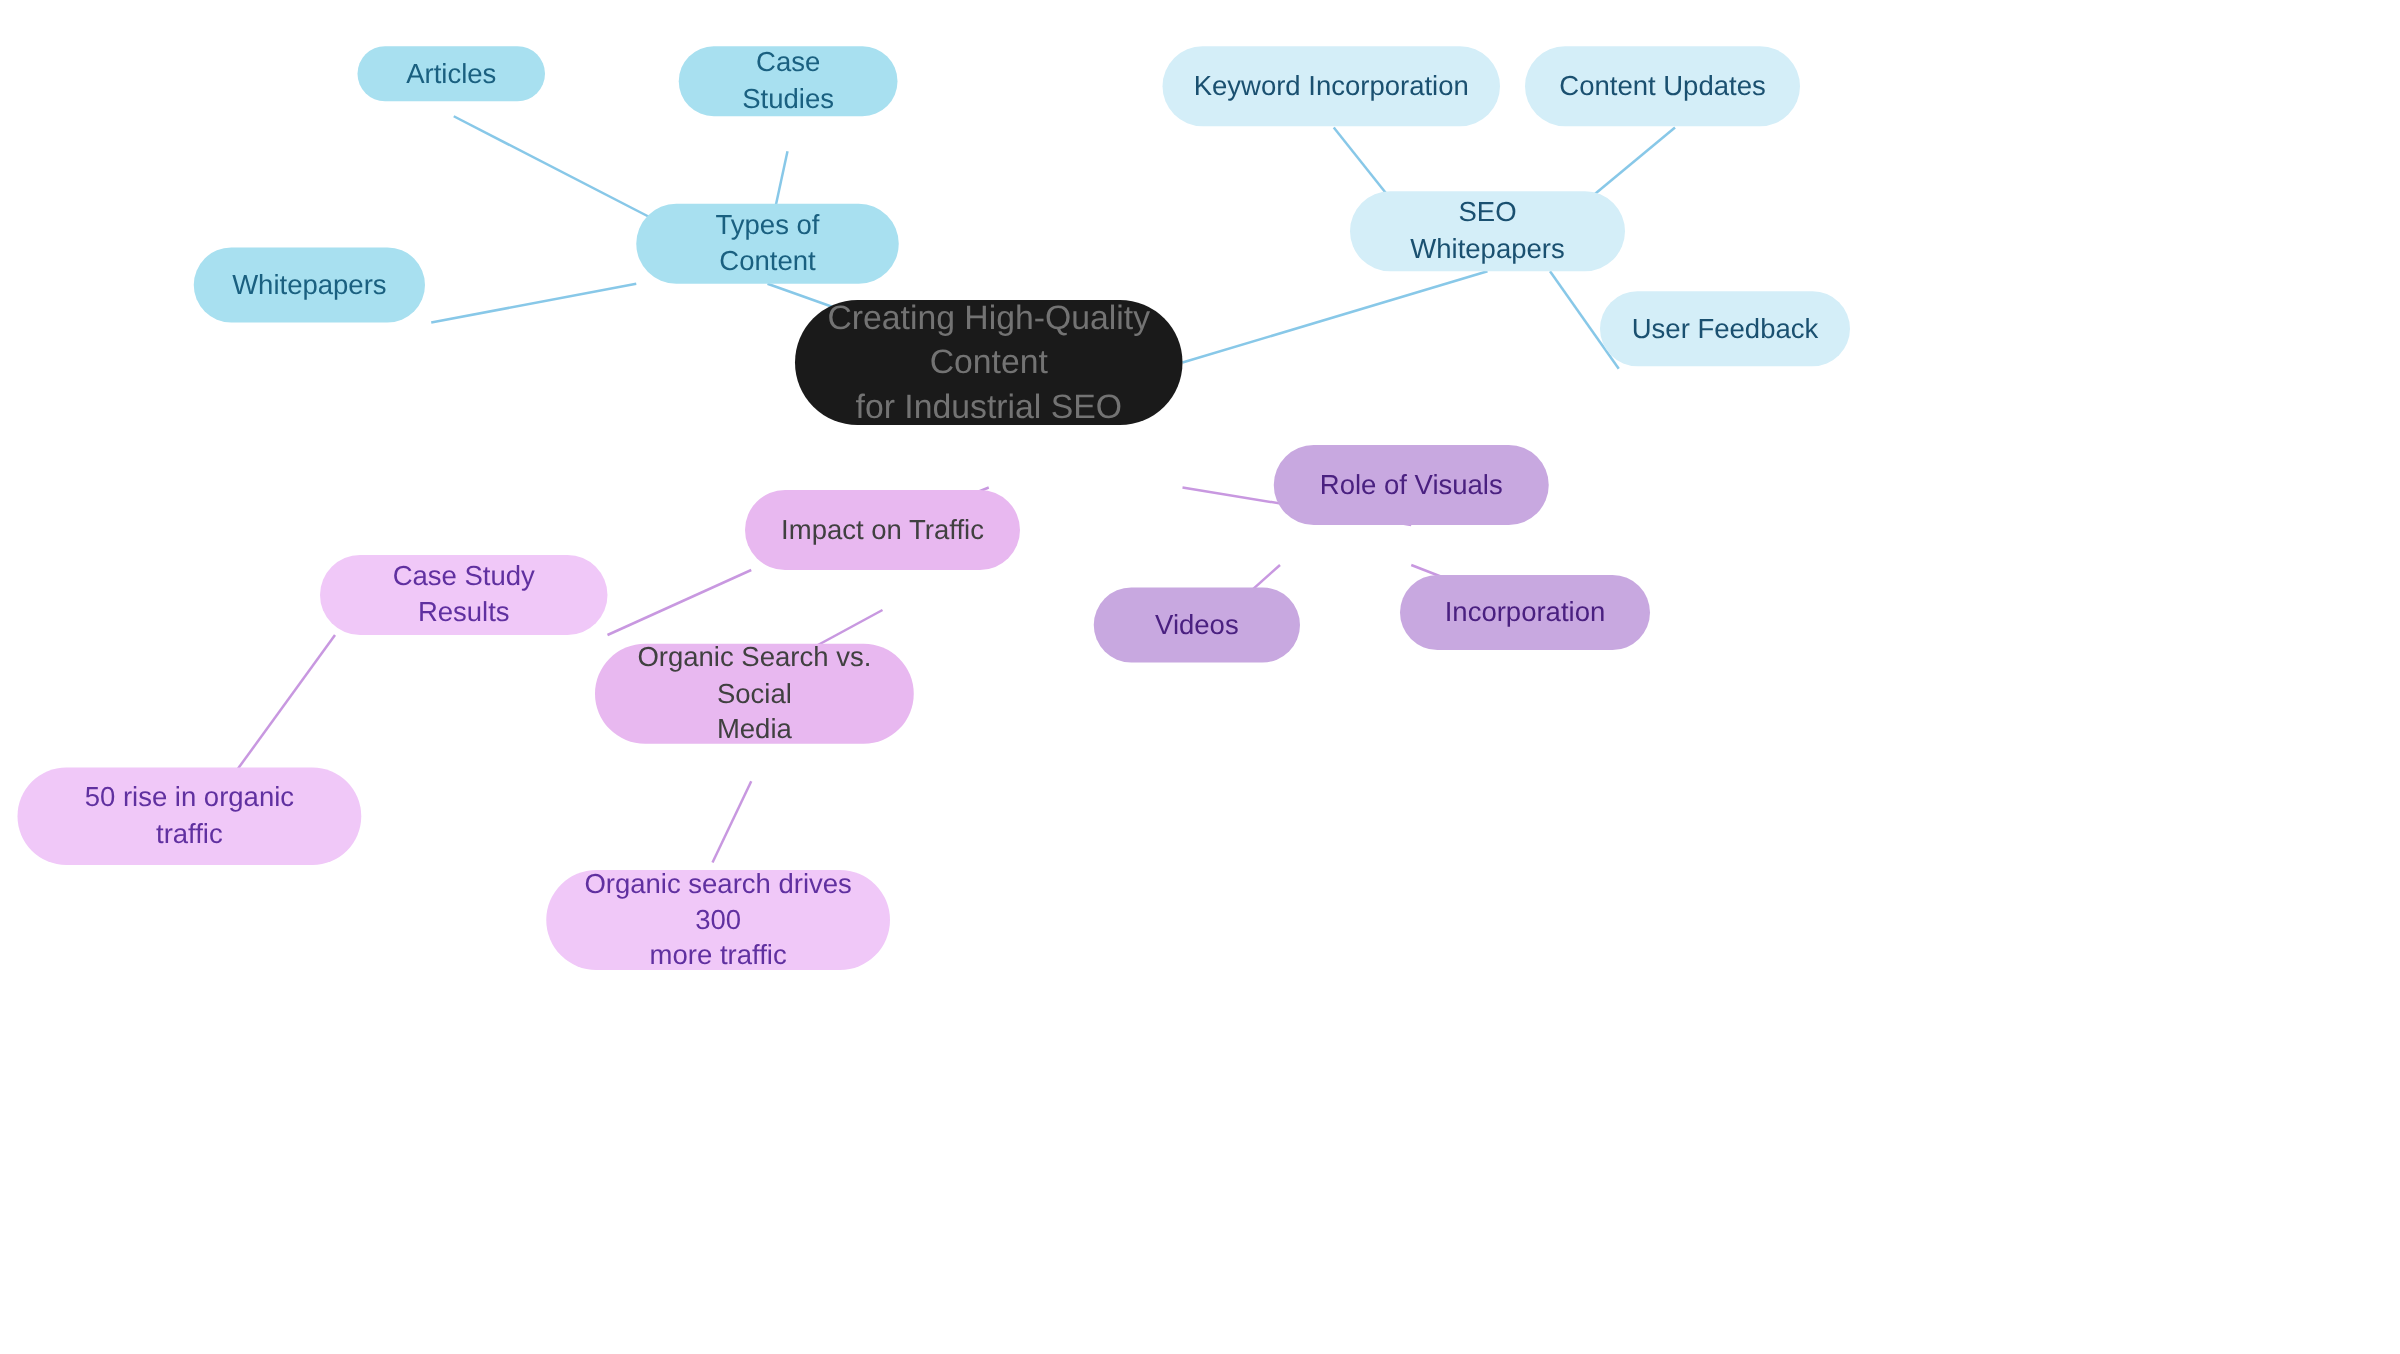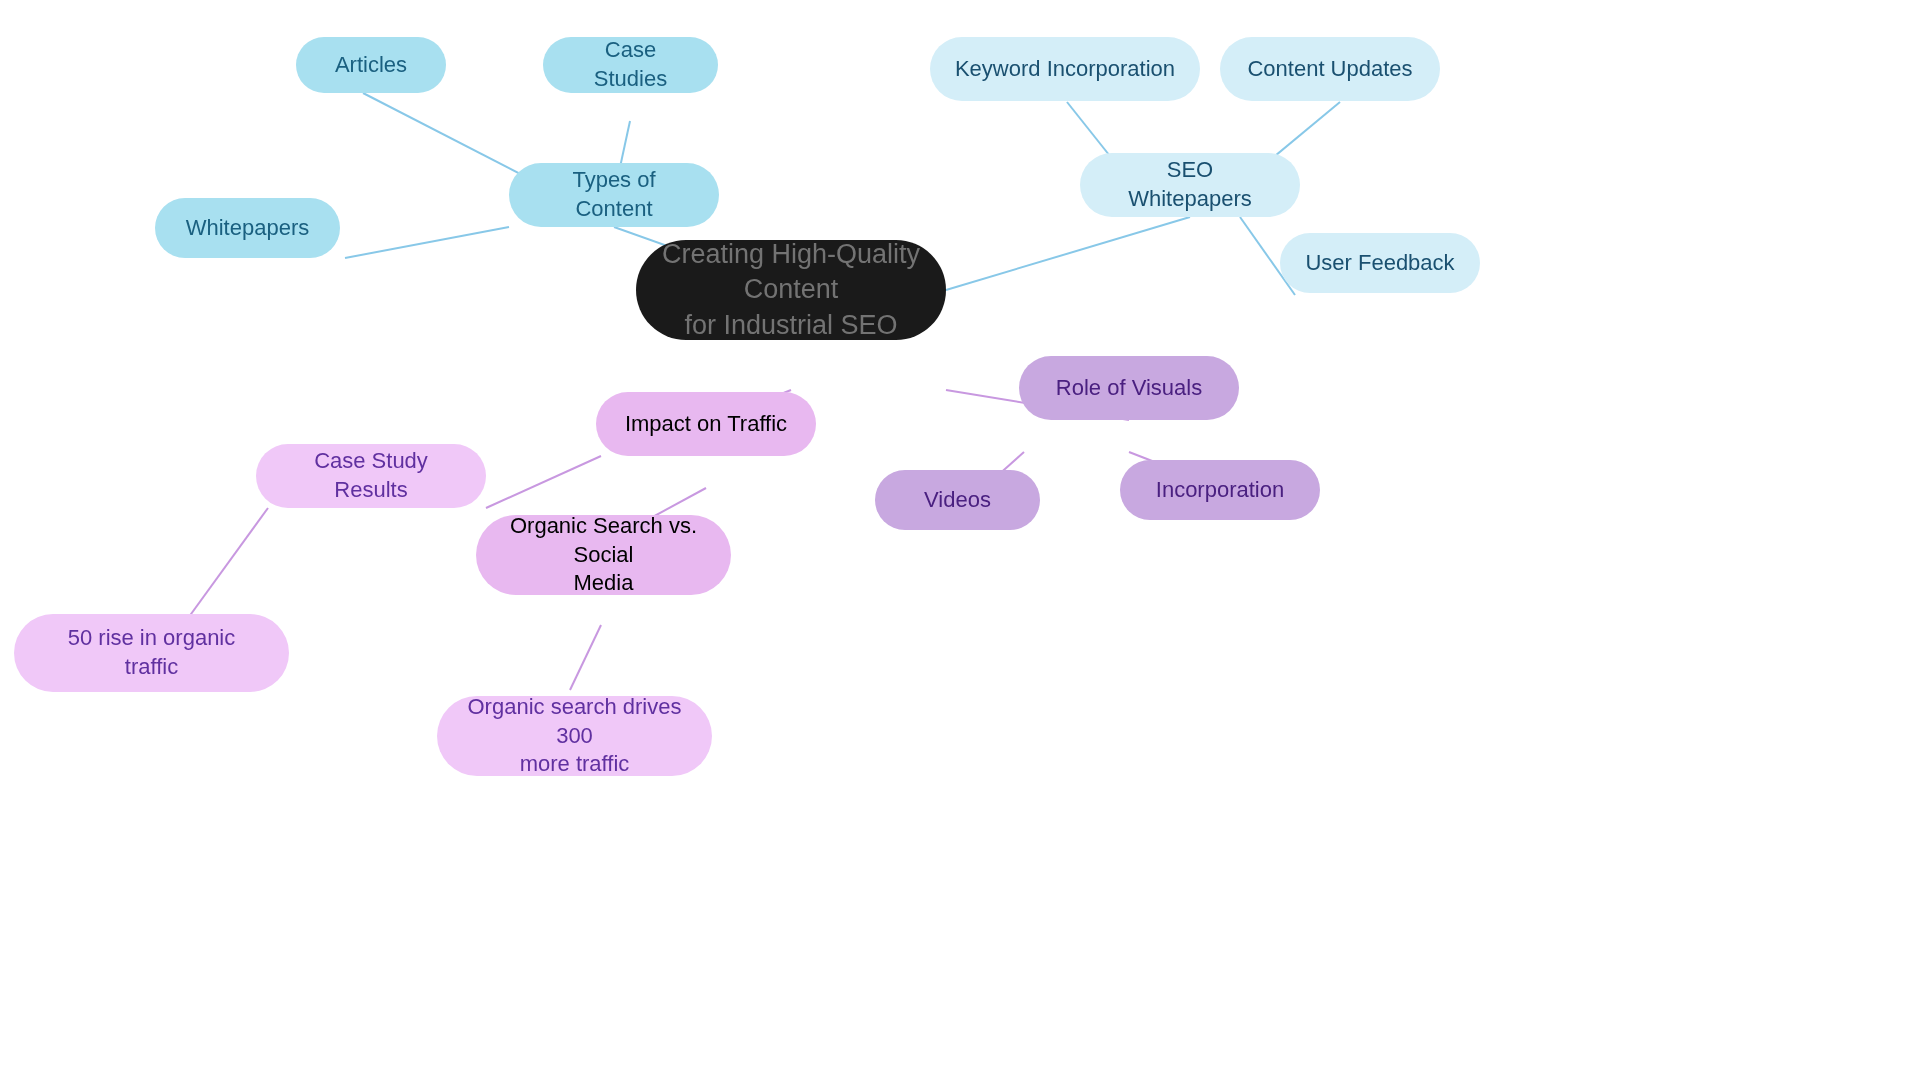--- a/index.html
+++ b/index.html
@@ -44,21 +44,21 @@
       background: #a8e0f0;
       color: #1a6080;
       border: none;
     }
     .node-blue-pale {
       background: #d4eef8;
       color: #1a5070;
     }
     .node-purple {
       background: #e8b8f0;
-      color: #000000;
+      color: #404040;
       border: none;
     }
     .node-purple-light {
       background: #f0c8f8;
       color: #6030a0;
     }
     .node-purple-mid {
       background: #c8a8e0;
       color: #4a2080;
     }
@@ -98,21 +98,21 @@
 
   <line x1="1024" y1="452" x2="968" y2="502" stroke="#c898e0" stroke-width="2"></line>
 
   <line x1="1129" y1="452" x2="1232" y2="492" stroke="#c898e0" stroke-width="2"></line>
 </svg>
 
 <div class="node node-center" style="left:636px; top:240px; width:310px; height:100px;">Creating High-Quality Content<br>for Industrial SEO</div>
 
 <div class="node node-blue" style="left:509px; top:163px; width:210px; height:64px;">Types of Content</div>
 
-<div class="node node-blue" style="left:296px; top:37px; width:150px; height:56px;">Articles</div>
+<div class="node node-blue" style="left:286px; top:37px; width:150px; height:44px;">Articles</div>
 
 <div class="node node-blue" style="left:543px; top:37px; width:175px; height:56px;">Case Studies</div>
 
 <div class="node node-blue" style="left:155px; top:198px; width:185px; height:60px;">Whitepapers</div>
 
 <div class="node node-blue-pale" style="left:1080px; top:153px; width:220px; height:64px;">SEO Whitepapers</div>
 
 <div class="node node-blue-pale" style="left:930px; top:37px; width:270px; height:64px;">Keyword Incorporation</div>
 
 <div class="node node-blue-pale" style="left:1220px; top:37px; width:220px; height:64px;">Content Updates</div>

